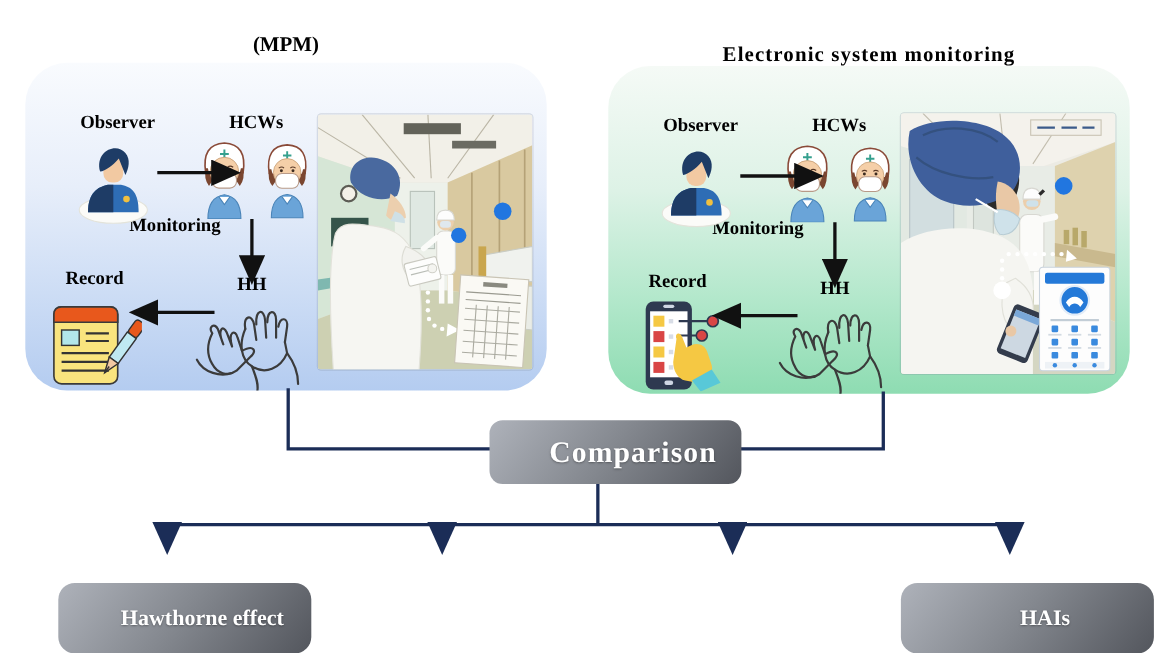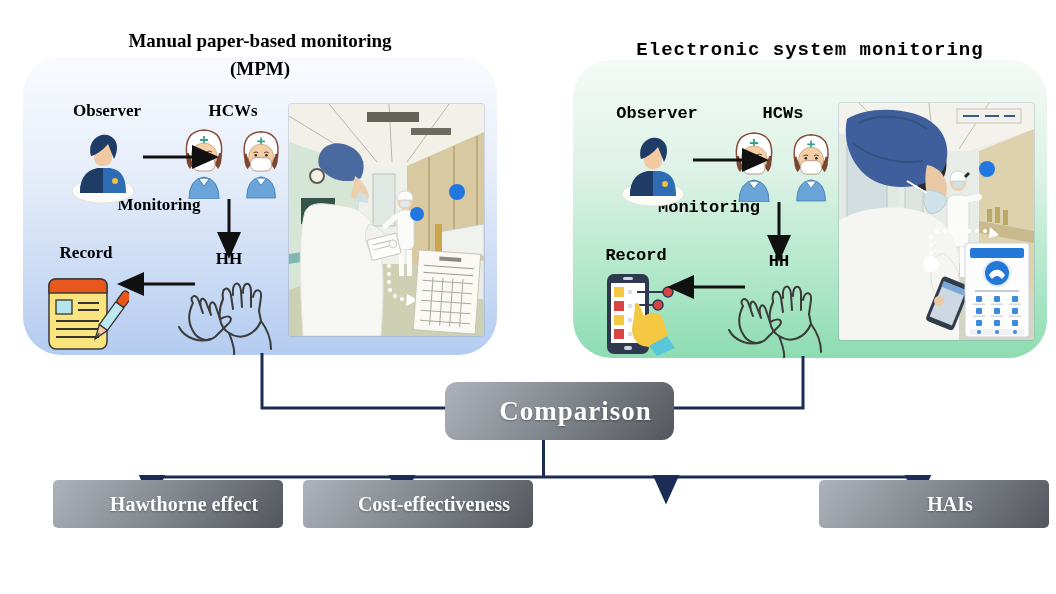--- a/index.html
+++ b/index.html
@@ -3,22 +3,22 @@
 <meta charset="utf-8">
 <style>
   html,body{margin:0;padding:0;background:#fff;}
   .canvas{position:relative;width:1056px;height:594px;background:#ffffff;
           font-family:"Liberation Serif", serif;overflow:hidden;}
 
   
   .panel{position:absolute;width:474px;height:298px;border-radius:38px;}
   .panel-mpm{left:23px;top:57px;
      background:linear-gradient(180deg,#f9fbfe 0%,#e7eefa 38%,#cdddf5 70%,#b4ccf0 100%);}
-  .panel-esm{left:573px;top:60px;
-     background:linear-gradient(180deg,#f5faf6 0%,#ddf2e6 38%,#b4e8cc 70%,#8edcb2 100%);font-family:Liberation Mono, monospace;}
+  .panel-esm{left:553px;top:60px;
+     background:linear-gradient(180deg,#f5faf6 0%,#ddf2e6 38%,#b4e8cc 70%,#8edcb2 100%);}
 
   .panel-title{position:absolute;left:0;width:474px;text-align:center;
      font-weight:bold;font-size:19px;line-height:28px;color:#000;}
   .panel-mpm .panel-title{top:-30px;}
   .panel-esm .panel-title{top:-24px;letter-spacing:1px;}
 
   .flow-label{position:absolute;font-weight:bold;font-size:17px;color:#000;text-align:center;}
   .lbl-observer{left:28px;top:44px;width:112px;}
   .lbl-hcws{left:158px;top:44px;width:104px;}
   .lbl-monitoring{left:78px;top:138px;width:116px;}
@@ -42,31 +42,30 @@
   
   .connectors{position:absolute;left:0;top:0;width:1056px;height:594px;pointer-events:none;z-index:2;}
 
   
   .grey-box{position:absolute;display:flex;align-items:center;justify-content:center;
      color:#fff;font-weight:bold;z-index:3;
      background:linear-gradient(128deg,#aeb2ba 0%,#84888f 48%,#53565d 100%);
      text-shadow:0 1px 2px rgba(0,0,0,.35);padding-left:32px;}
   .comparison-box{left:445px;top:382px;width:197px;height:58px;border-radius:12px;
      font-size:27px;letter-spacing:1px;}
-  .outcome-box{top:480px;width:198px;height:48px;border-radius:5px;font-size:20px;}
+  .outcome-box{top:530px;width:198px;height:64px;border-radius:15px;font-size:20px;}
   .outcome-0{left:53px;} .outcome-1{left:303px;} .outcome-2{left:567px;} .outcome-3{left:819px;}
 </style>
 </head>
 <body>
 
 <div class="canvas">
 
   <section class="panel panel-mpm">
     <div class="panel-title">
-      <div>Manual paper-based monitoring</div>
       <div>(MPM)</div>
     </div>
 
     <div class="flow-label lbl-observer">Observer</div>
     <div class="flow-label lbl-hcws">HCWs</div>
     <div class="flow-label lbl-monitoring">Monitoring</div>
     <div class="flow-label lbl-hh">HH</div>
     <div class="flow-label lbl-record">Record</div>
 
     <svg class="icon-abs icon-observer" width="72" height="80" viewBox="0 0 72 80">
@@ -438,16 +437,15 @@
       <path d="M152 477 V497" marker-end="url(#ah-nav)"></path>
       <path d="M402 477 V497" marker-end="url(#ah-nav)"></path>
       <path d="M666 477 V497" marker-end="url(#ah-nav)"></path>
       <path d="M918 477 V497" marker-end="url(#ah-nav)"></path>
     </g>
   </svg>
 
   <div class="grey-box comparison-box">Comparison</div>
 
   <div class="grey-box outcome-box outcome-0">Hawthorne effect</div>
-  <div class="grey-box outcome-box outcome-1">Cost-effectiveness</div>
   <div class="grey-box outcome-box outcome-3">HAIs</div>
 
 </div>
 
 </body></html>

